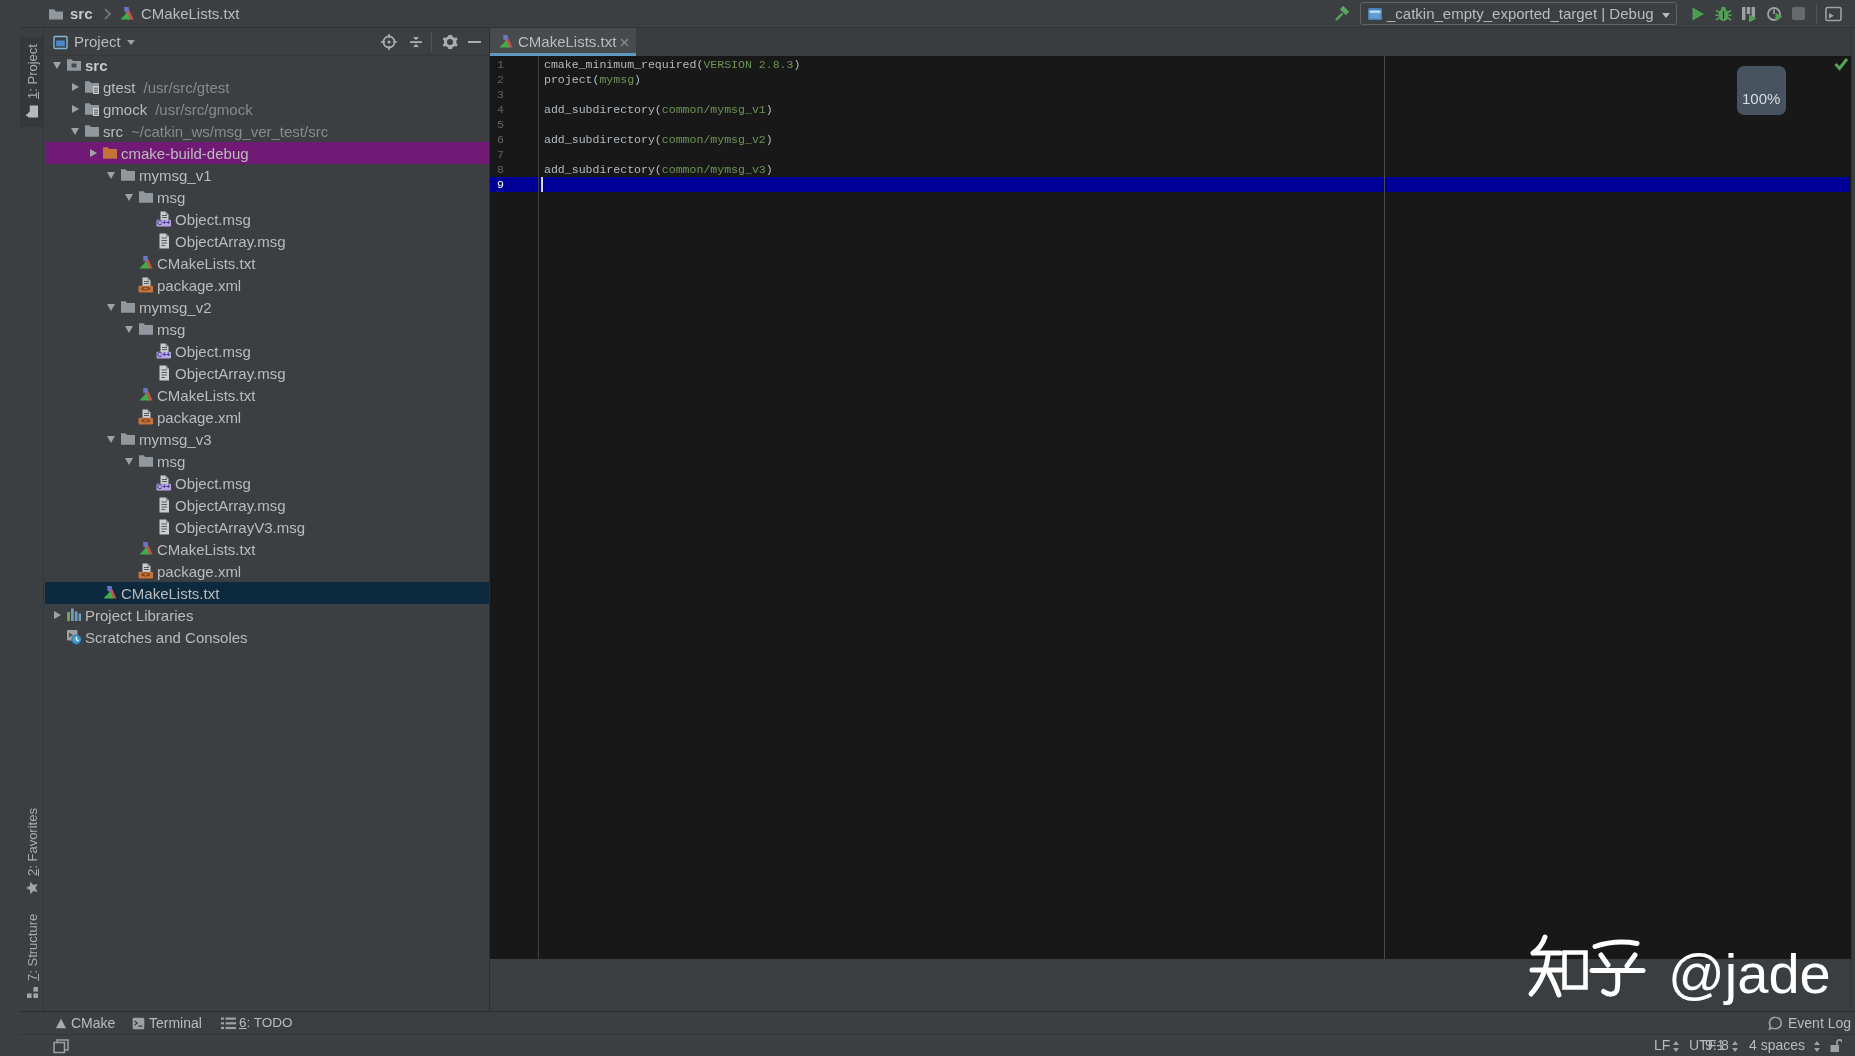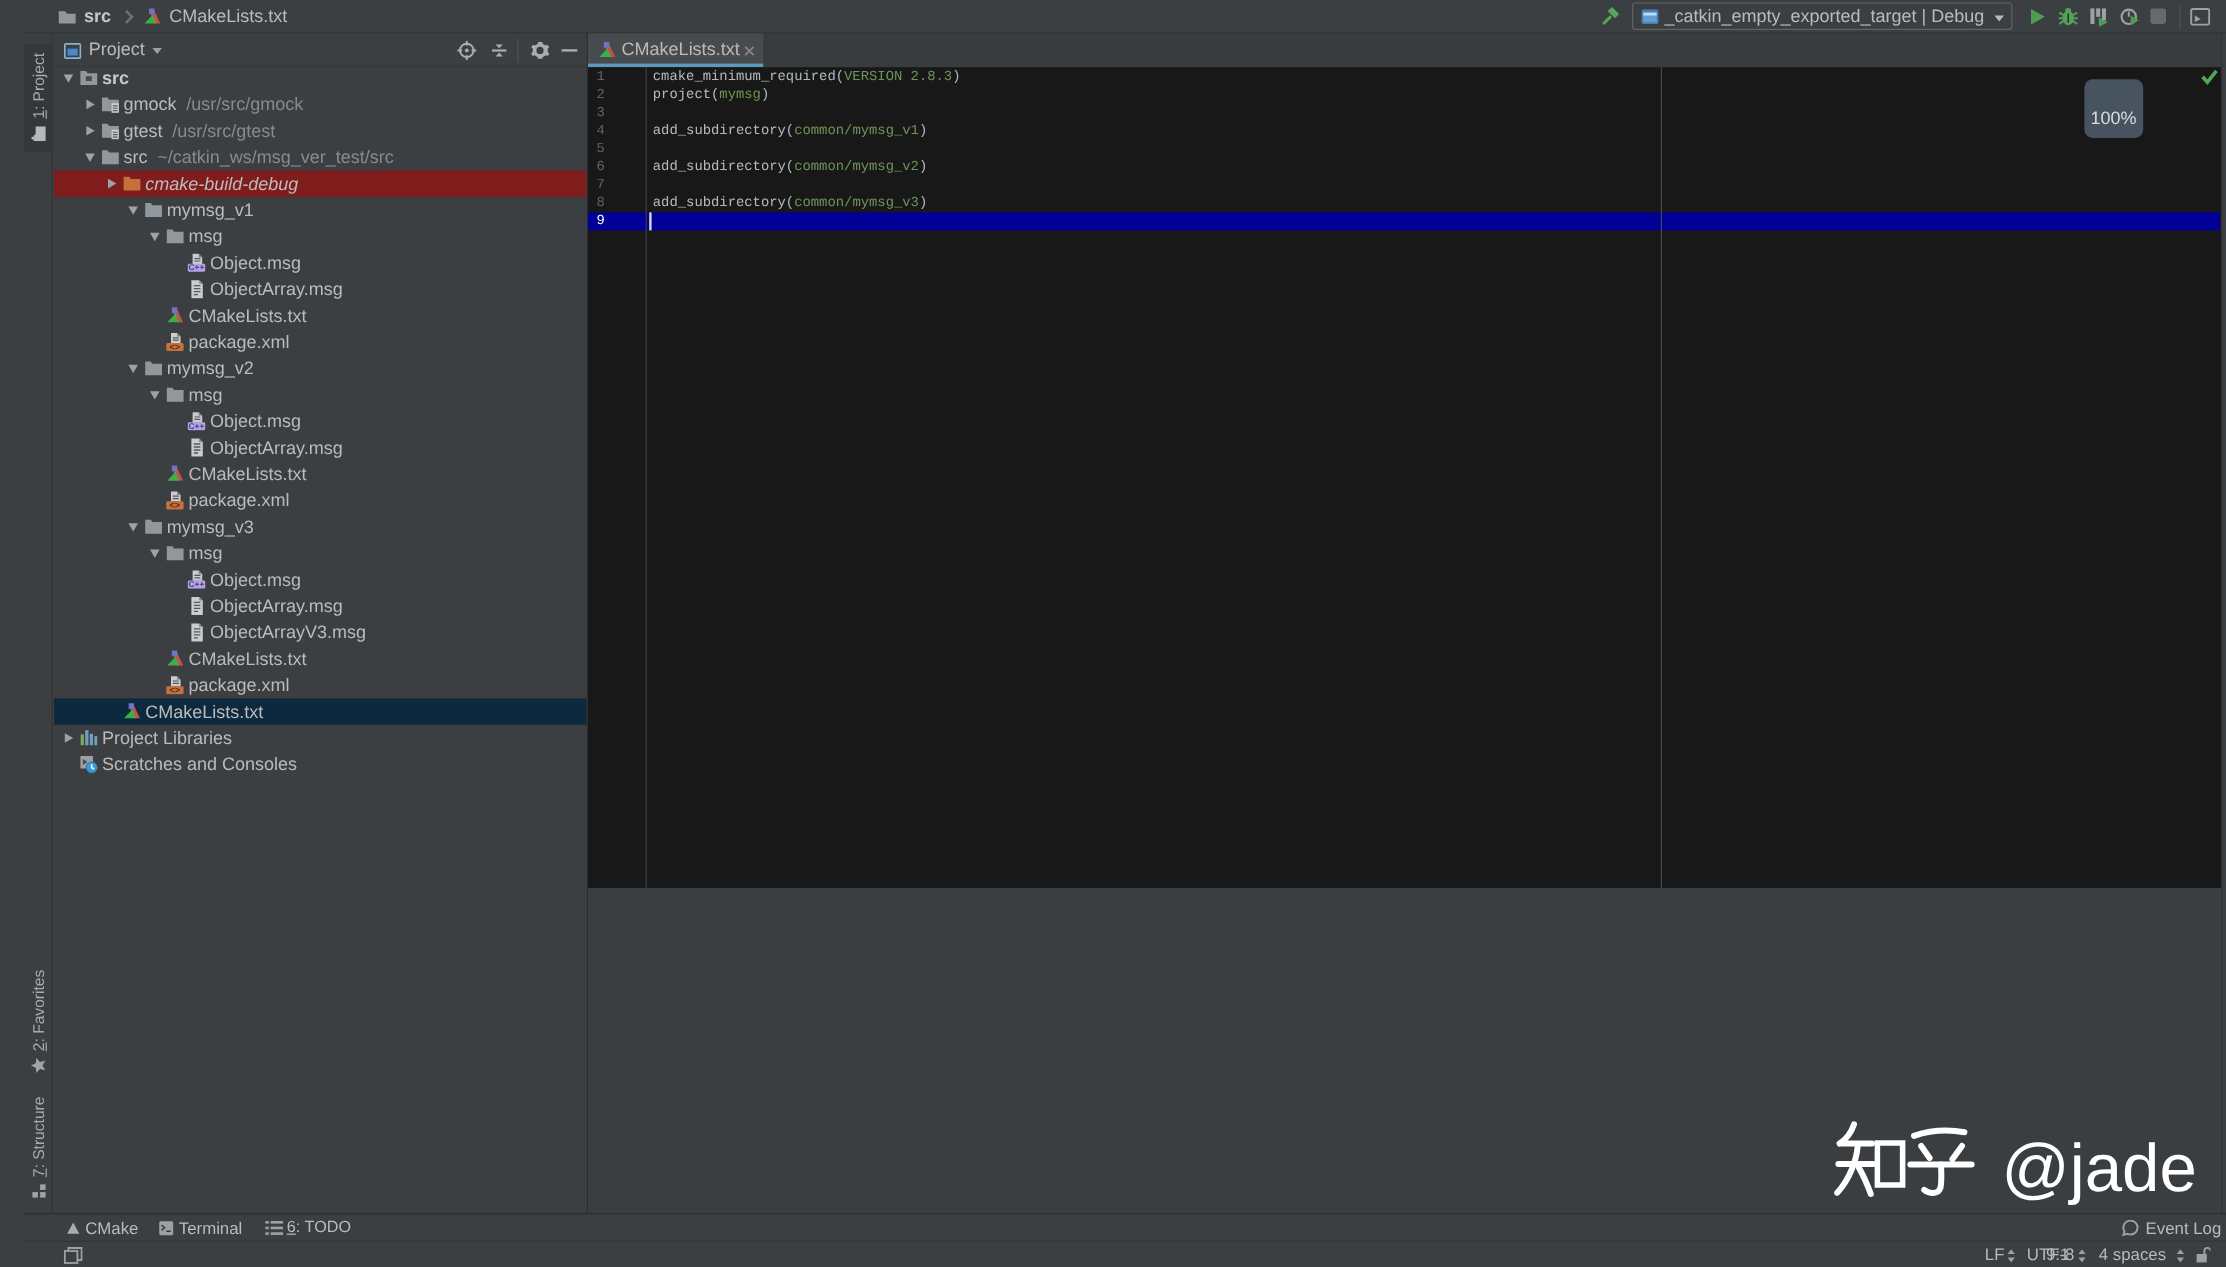--- a/index.html
+++ b/index.html
@@ -15,31 +15,31 @@
 .vbtn .u { text-decoration:underline; }
 
 #project { position:absolute; left:25px; top:28px; width:445px; height:983px; background:#3c3f41; border-right:1px solid #2c2e2f; }
 #phead { position:absolute; left:0; top:0; width:445px; height:28px; border-bottom:1px solid #353738; }
 #ptree { position:absolute; left:0; top:26px; width:444px; height:957px; overflow:hidden; }
 .row { height:22px; display:flex; align-items:center; padding-left:3px; color:#bbbbbb; font-size:15px; white-space:nowrap; }
 .row .sp { flex:0 0 auto; }
 .row .arr { flex:0 0 18px; display:flex; align-items:center; justify-content:center; }
 .row .ico { flex:0 0 16px; height:16px; margin-right:3px; position:relative; }
 .row .path { color:#8a8a8a; font-size:15px; margin-left:8px; }
-.row.excl { background:#7f1d1d;font-style:italic; }
+.row.excl { background:#701a75; }
 .row.sel { background:#0d293e; }
 .arr-r { width:0; height:0; border-left:7px solid #9fa2a5; border-top:4.5px solid transparent; border-bottom:4.5px solid transparent; }
 .arr-d { width:0; height:0; border-top:7px solid #9fa2a5; border-left:4.5px solid transparent; border-right:4.5px solid transparent; }
 
 #edwrap { position:absolute; left:470px; top:28px; width:1361px; height:983px; background:#3b3e40; }
 #tabbar { position:absolute; left:0; top:0; width:1361px; height:28px; background:#393c3e; }
 #tab1 { position:absolute; left:0; top:0; width:146px; height:28px; background:#484b4d; }
 #tab1 .lbl { position:absolute; left:28px; top:0; line-height:27px; font-size:15px; color:#bbbbbb; }
 #tabuline { position:absolute; left:0; top:25px; width:146px; height:3px; background:#5d99be; }
-#edbody { position:absolute; left:0; top:28px; width:1361px; height:684px; background:#181818; overflow:hidden; }
+#edbody { position:absolute; left:0; top:28px; width:1361px; height:903px; background:#181818; overflow:hidden; }
 #caretrow { position:absolute; left:0; top:121px; width:1360px; height:15px; background:#000099; }
 #marginline { position:absolute; left:894px; top:0; width:1px; height:954px; background:#494949; }
 #gutsep { position:absolute; left:48px; top:0; width:1px; height:954px; background:#404040; }
 #gutter { position:absolute; left:0; top:1px; width:14px; text-align:right; font-family:"Liberation Mono", monospace; font-size:11.55px; line-height:15px; color:#606366; }
 #code { position:absolute; left:54px; top:1px; font-family:"Liberation Mono", monospace; font-size:11.55px; line-height:15px; color:#b4bbc0; white-space:pre; }
 #code .gg { color:#6e9456;text-align:right; }
 
 #rstrip { position:absolute; left:1831px; top:28px; width:24px; height:1006px; background:#3c3f41; border-left:1px solid #323435; }
 
 #toolbar-bottom { position:absolute; left:0; top:1011px; width:1855px; height:23px; background:#3c3f41; border-top:1px solid #2b2d2e; color:#bbbbbb; font-size:14px; }
@@ -195,39 +195,39 @@
           </span>
           <span class="ico">
             <svg class="icon16" viewBox="0 0 16 16">
               <path fill="#90989d" d="M1 2.2h4.6l1.4 1.9H15v9.7H1z"></path>
               <rect x="9" y="7" width="6" height="8" fill="#c9cdcf"></rect>
               <g stroke="#55595b" stroke-width="1">
                 <path d="M10 9.2h4M10 11.2h4M10 13.2h4"></path>
               </g>
             </svg>
           </span>
+          <span>gtest</span>
+          <span class="path">/usr/src/gtest</span>
+        </div>
+<div class="row">
+          <span class="sp" style="width:18px"></span>
+          <span class="arr">
+            <span class="arr-r"></span>
+          </span>
+          <span class="ico">
+            <svg class="icon16" viewBox="0 0 16 16">
+              <path fill="#90989d" d="M1 2.2h4.6l1.4 1.9H15v9.7H1z"></path>
+              <rect x="9" y="7" width="6" height="8" fill="#c9cdcf"></rect>
+              <g stroke="#55595b" stroke-width="1">
+                <path d="M10 9.2h4M10 11.2h4M10 13.2h4"></path>
+              </g>
+            </svg>
+          </span>
           <span>gmock</span>
           <span class="path">/usr/src/gmock</span>
-        </div>
-<div class="row">
-          <span class="sp" style="width:18px"></span>
-          <span class="arr">
-            <span class="arr-r"></span>
-          </span>
-          <span class="ico">
-            <svg class="icon16" viewBox="0 0 16 16">
-              <path fill="#90989d" d="M1 2.2h4.6l1.4 1.9H15v9.7H1z"></path>
-              <rect x="9" y="7" width="6" height="8" fill="#c9cdcf"></rect>
-              <g stroke="#55595b" stroke-width="1">
-                <path d="M10 9.2h4M10 11.2h4M10 13.2h4"></path>
-              </g>
-            </svg>
-          </span>
-          <span>gtest</span>
-          <span class="path">/usr/src/gtest</span>
         </div>
 <div class="row">
           <span class="sp" style="width:18px"></span>
           <span class="arr">
             <span class="arr-d"></span>
           </span>
           <span class="ico">
             <svg class="icon16" viewBox="0 0 16 16">
               <path fill="#90989d" d="M1 2.2h4.6l1.4 1.9H15v9.7H1z"></path>
             </svg>

